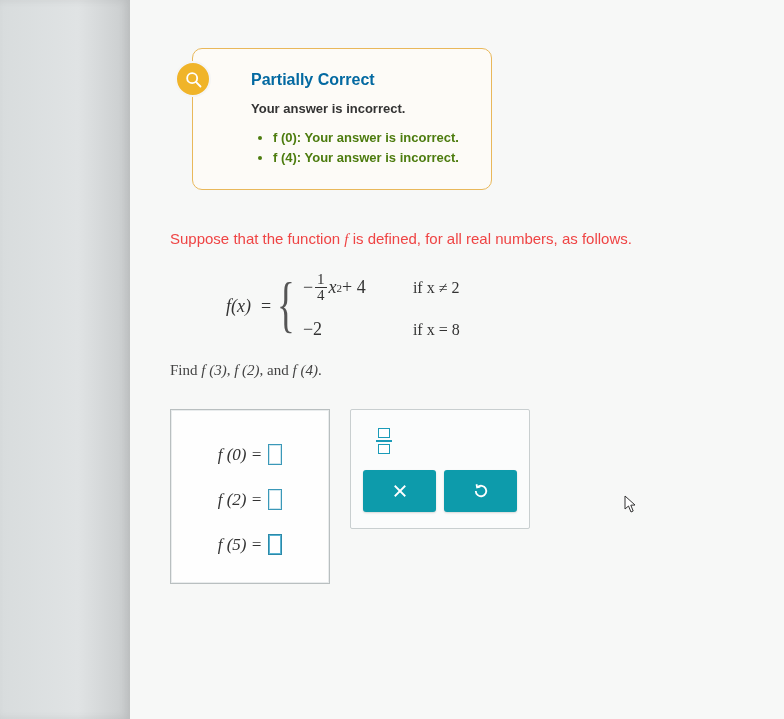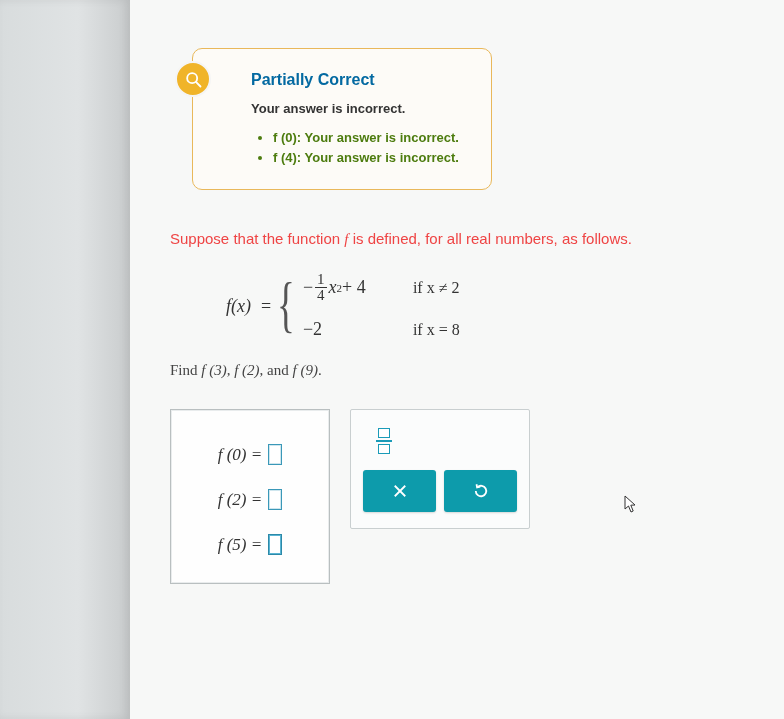--- a/index.html
+++ b/index.html
@@ -220,21 +220,21 @@
         <span class="pw-cond">if x ≠ 2</span>
       </div>
       <div class="pw-row">
         <span class="pw-expr">−2</span>
         <span class="pw-cond">if x = 8</span>
       </div>
     </div>
   </div>
 
   <p class="find-text">
-    <span>Find </span><span style="font-style:italic">f (3)</span><span>, </span><span style="font-style:italic">f (2)</span><span>, and </span><span style="font-style:italic">f (9)</span><span>.</span>
+    <span>Find </span><span style="font-style:italic">f (3)</span><span>, </span><span style="font-style:italic">f (2)</span><span>, and </span><span style="font-style:italic">f (4)</span><span>.</span>
   </p>
 
   <div class="work-area">
 
     <div class="answers-box">
       <div class="ans-row">
         <span class="ans-label">f (0)  =</span>
         <span class="ans-slot"></span>
       </div>
       <div class="ans-row">

